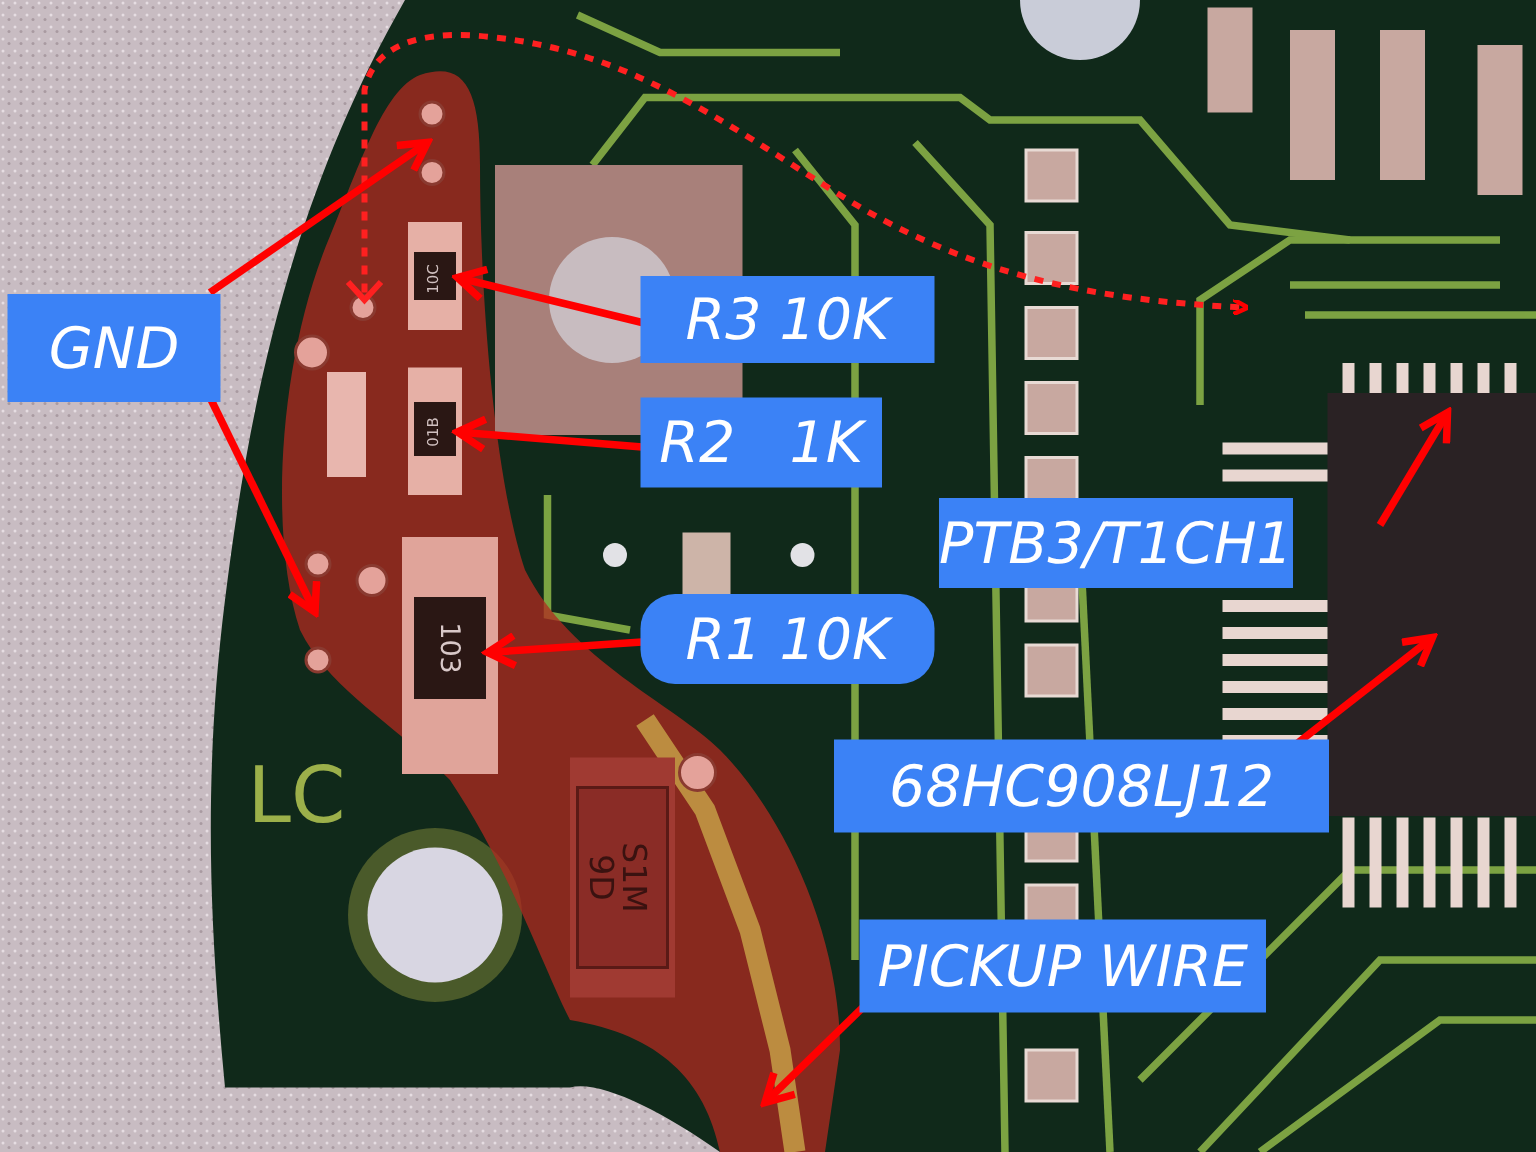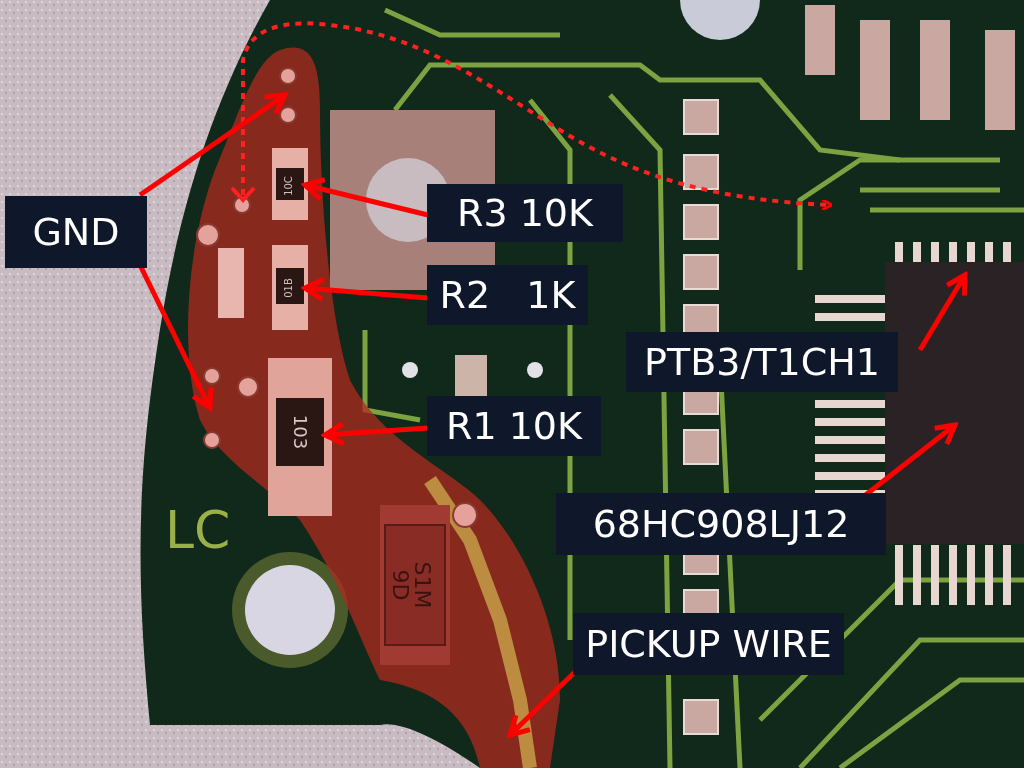--- a/index.html
+++ b/index.html
@@ -1,27 +1,28 @@
 <!DOCTYPE html>
 <html><head>
 <meta charset="utf-8">
 <style>
   html, body { margin: 0; padding: 0; }
   body { width: 1024px; height: 768px; overflow: hidden; position: relative; font-family: "DejaVu Sans", sans-serif; }
   #scene { position: absolute; left: 0; top: 0; width: 1024px; height: 768px; }
   .label {
     position: absolute;
-    background: #0f172a;
+    background: #3b82f6;
     color: #ffffff;
     font-family: "DejaVu Sans", sans-serif;
     font-size: 38px;
     line-height: 1;
     display: flex; align-items: center; justify-content: center;
     white-space: pre;
     letter-spacing: 0px;
+    font-style: italic;
   }
 </style>
 </head>
 <body>
 
 <svg id="scene" width="1024" height="768" viewBox="0 0 1024 768" xmlns="http://www.w3.org/2000/svg">
   <defs>
     <pattern id="speckle" width="8" height="8" patternUnits="userSpaceOnUse">
       <rect width="8" height="8" fill="#c8bcc2"></rect>
       <circle cx="2" cy="2" r="1" fill="#e6dde2"></circle>
@@ -168,16 +169,16 @@
     <line x1="428" y1="428" x2="325" y2="435" marker-end="url(#arrowhead2)"></line>
     <line x1="920" y1="350" x2="965" y2="275" marker-end="url(#arrowhead2)"></line>
     <line x1="840" y1="515" x2="955" y2="425" marker-end="url(#arrowhead2)"></line>
     <line x1="580" y1="667" x2="510" y2="735" marker-end="url(#arrowhead2)"></line>
   </g>
 </svg>
 
 <div class="label" style="left:5px; top:196px; width:142px; height:72px;">GND</div>
 <div class="label" style="left:427px; top:184px; width:196px; height:58px;">R3 10K</div>
 <div class="label" style="left:427px; top:265px; width:161px; height:60px;">R2   1K</div>
-<div class="label" style="left:427px; top:396px; width:174px; height:60px;">R1 10K</div>
-<div class="label" style="left:626px; top:332px; width:272px; height:60px;text-align:right;">PTB3/T1CH1</div>
+<div class="label" style="left:427px; top:396px; width:196px; height:60px;border-radius:23px;">R1 10K</div>
+<div class="label" style="left:626px; top:332px; width:236px; height:60px;text-align:right;">PTB3/T1CH1</div>
 <div class="label" style="left:512px; top:493px; width:330px; height:62px;margin-left:44px;">68HC908LJ12</div>
 <div class="label" style="left:573px; top:613px; width:271px; height:62px;">PICKUP WIRE</div>
 
 </body></html>

